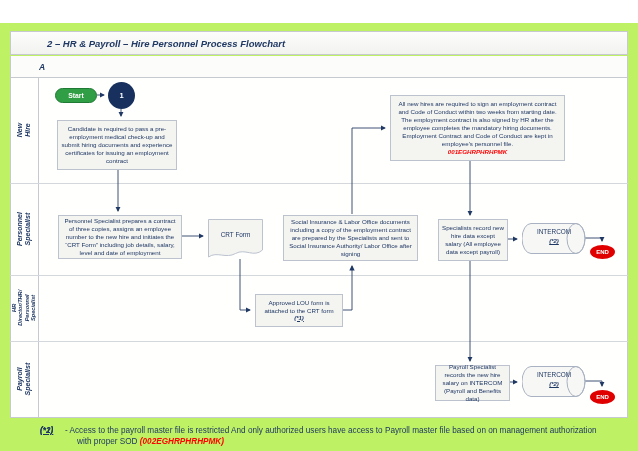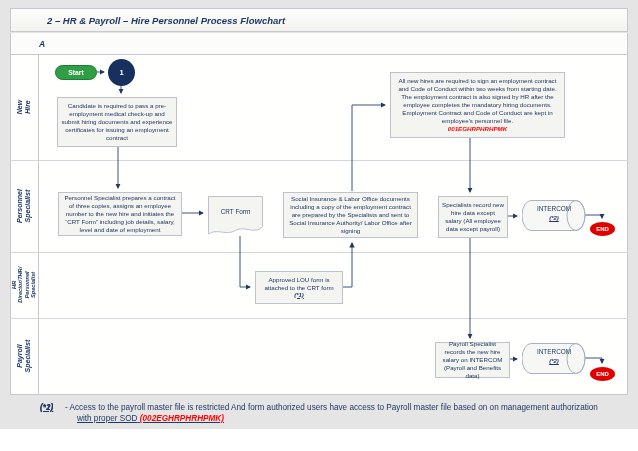--- a/index.html
+++ b/index.html
@@ -1,20 +1,20 @@
 <!DOCTYPE html>
 <html><head>
 <meta charset="utf-8">
 <style>
   * { margin:0; padding:0; box-sizing:border-box; }
   html,body { background:#fff; }
   body { font-family:"Liberation Sans", sans-serif; }
   #page {
-    position:relative; width:638px; height:429px; background:#e5e5e5;
-    color:#1f3864; overflow:hidden;
+    position:relative; width:638px; height:429px; background:#bef264;
+    color:#1f3864; overflow:hidden;margin-top:23px;
   }
   
   .title-bar {
     position:absolute; left:10px; top:8px; width:618px; height:24px;
     border:1px solid #c6c9d0; background:linear-gradient(#fdfdfc,#f2f2ef);
     display:flex; align-items:center; padding-left:36px;
   }
   .title-text { font-size:9.5px; font-weight:bold; font-style:italic; color:#1f3864; }
   .row-a {
     position:absolute; left:10px; top:33px; width:618px; height:22px;
@@ -63,21 +63,21 @@
   }
   .shape-wrap { position:absolute; }
   .shape-wrap svg { position:absolute; left:0; top:0; }
   .shape-label {
     position:absolute; width:100%; text-align:center; font-size:6.4px; color:#1f3864; line-height:1.25;
   }
   
   .footnotes { position:absolute; left:40px; top:402px; width:582px; }
   .footnote { position:relative; padding-left:25px; font-size:8.2px; line-height:1.35; color:#1f3864; }
   .footnote .fn-ref { position:absolute; left:0; top:0; }
-  .fn2line { display:block; padding-left:12px;text-decoration:underline; }
+  .fn2line { display:block; padding-left:12px; }
   #connector-layer { position:absolute; left:0; top:0; pointer-events:none; }
 </style>
 </head>
 <body>
 
 <div id="page">
 
   <div class="title-bar">
     <span class="title-text">2 – HR &amp; Payroll – Hire Personnel Process Flowchart</span>
   </div>
@@ -196,21 +196,21 @@
   <div class="terminator-end" style="left:590px; top:367px;">
     <span>END</span>
   </div>
 
   <div class="footnotes">
     <p class="footnote">
       <span class="fn-ref ref-mark">(*1)</span>
     </p>
     <p class="footnote">
       <span class="fn-ref ref-mark">(*2)</span>
-      <span>- Access to the payroll master file is restricted And form authorized users have access to Payroll master file based on on management authorization</span>
+      <span>- Access to the payroll master file is restricted And only authorized users have access to Payroll master file based on on management authorization</span>
       <span class="fn2line">
         <span>with proper SOD</span>
         <span class="red-code" style="font-size:8.2px;">(002EGHRPHRHPMK)</span>
       </span>
     </p>
   </div>
 
 </div>
 
 </body></html>

